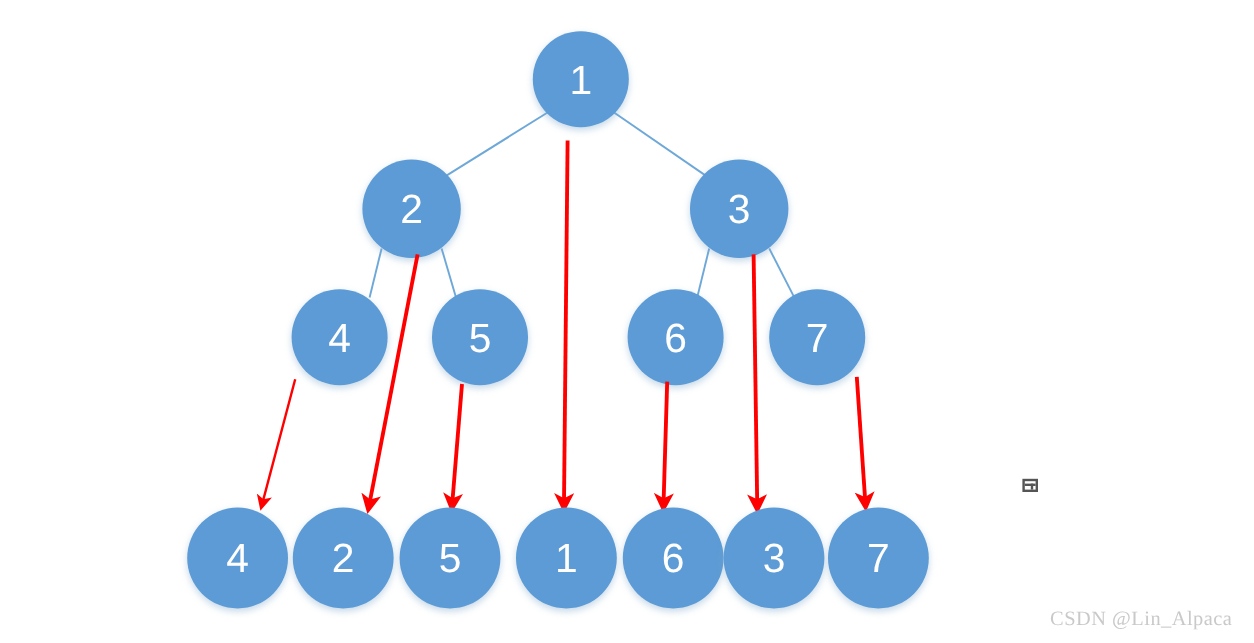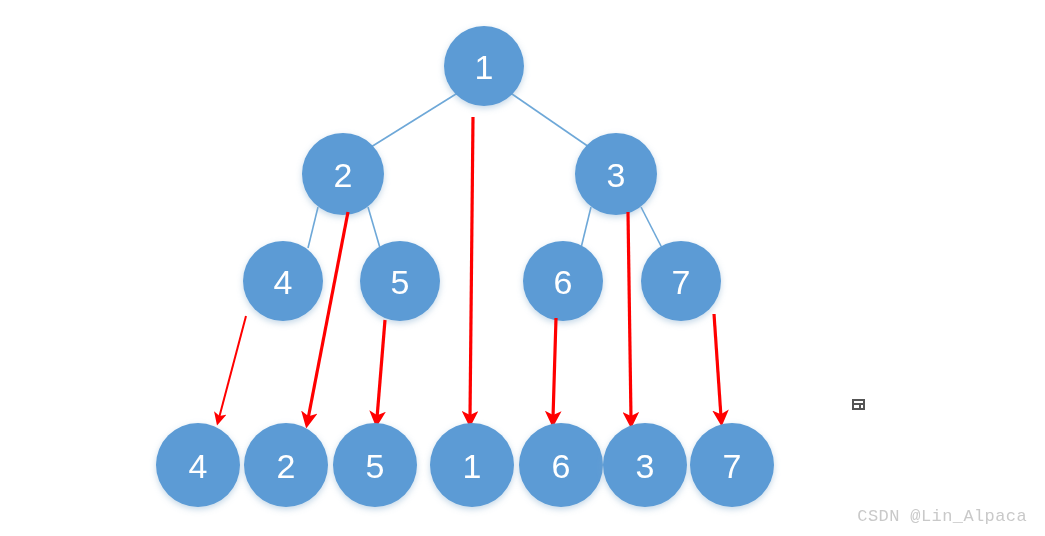--- a/index.html
+++ b/index.html
@@ -48,21 +48,21 @@
   .map-arrow-thin {
     stroke: #FF0000;
     stroke-width: 2.0;
     fill: none;
   }
   .watermark {
     position: absolute;
     right: 18px;
     bottom: 10px;
     color: #C9C9C9;
-    font-family: Liberation Mono, monospace;
+    font-family: Liberation Serif, serif;
     font-size: 17px;
     letter-spacing: 0.4px;
     white-space: nowrap;
   }
   .stray-glyph {
     position: absolute;
     left: 852px;
     top: 399px;
     width: 13px;
     height: 11px;

